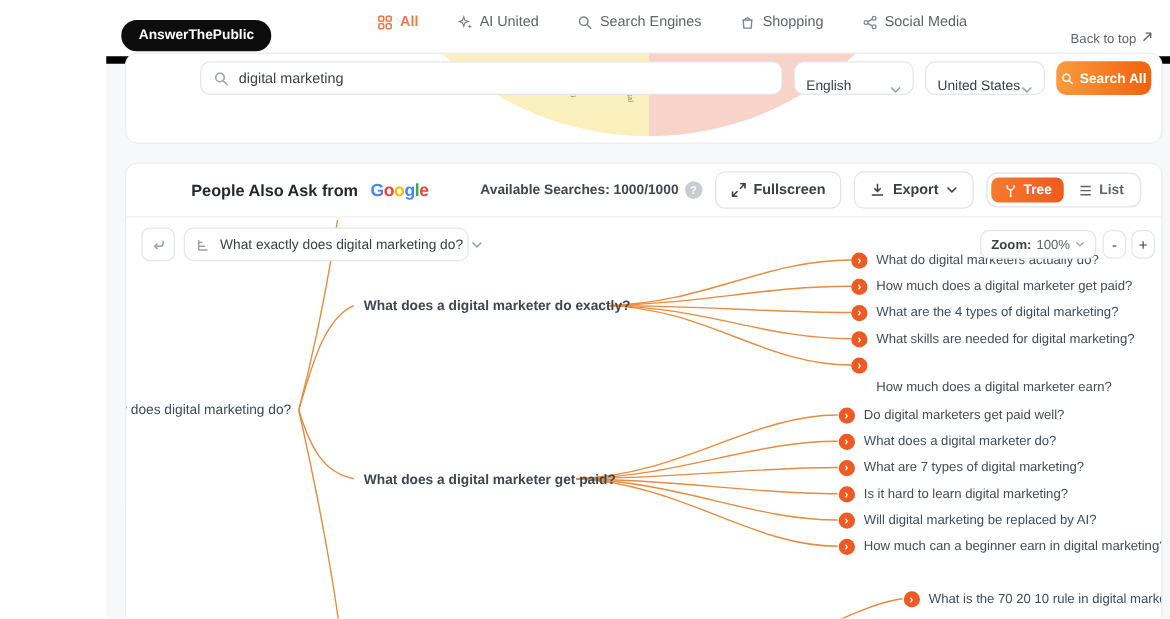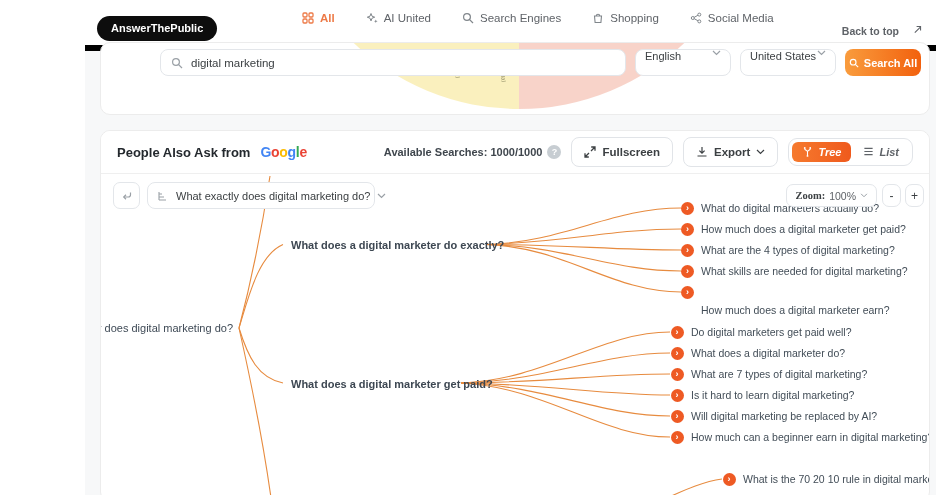--- a/index.html
+++ b/index.html
@@ -11,68 +11,68 @@
   
   .topnav { position:absolute; left:85px; top:12px; width:851px; height:39px; background:#fff;
     border-bottom:6px solid #000000; }
   .logo { position:absolute; left:12px; top:4px; height:25px; line-height:25px; padding:0 14px;
     background:#0d0d0d; color:#fff; font-size:11px; font-weight:700; border-radius:14px; z-index:5; white-space:nowrap;}
   .tabs { position:absolute; left:215px; top:0; height:39px; display:flex; gap:27px; align-items:stretch; }
   .tab { display:flex; align-items:flex-start; gap:6px; font-size:11.5px; color:#5f6368;
     border-bottom:2.5px solid transparent; padding:0 2px; cursor:pointer; white-space:nowrap;}
   .tab.active { color:#ED7A47; font-weight:700; border-bottom-color:#ED7A47; }
   .backtop { position:absolute; right:14px; top:13px; font-size:10.5px; color:#5f6368;
-    display:flex; gap:14px; cursor:pointer;font-weight:bold; }
+    display:flex; gap:4px; cursor:pointer; }
 
   
   .searchcard { position:absolute; left:100px; top:42px; width:830px; height:73px; background:#fff;
     border:1px solid #ececec; border-radius:10px; overflow:hidden; }
   .srow { position:absolute; left:12px; top:6px; right:8px; display:flex; gap:9px; z-index:3;padding-left:47px; }
   .sinput { flex:1; height:27px; border:1px solid #e3e6ea; border-radius:8px; background:#fff;
     display:flex; align-items:center; gap:8px; padding:0 10px; font-size:11.5px; color:#3c4043; }
   .sel { width:96px; height:27px; border:1px solid #e3e6ea; border-radius:8px; background:#fff;
-    display:flex; align-items:flex-start; justify-content:space-between; padding:0 9px;
+    display:flex; align-items:flex-end; justify-content:space-between; padding:0 9px;
     font-size:11px; color:#3c4043; cursor:pointer; white-space:nowrap;}
   .searchbtn { width:76px; height:27px; border:none; border-radius:8px; color:#fff; cursor:pointer;
     background:linear-gradient(90deg,#f99c3d,#f2610e); font-size:11px; font-weight:700;
     display:flex; align-items:center; justify-content:center; gap:5px; white-space:nowrap;}
   .wheel { position:absolute; left:178px; top:-414px; width:480px; height:480px; border-radius:50%;
     background:linear-gradient(90deg,#faf0be 50%, #f8d3c9 50%); z-index:1; }
   .wlabel { position:absolute; font-size:6px; color:#8a8760; transform:rotate(84deg); white-space:nowrap;}
 
   
   .paa { position:absolute; left:100px; top:130px; width:830px; height:372px; background:#fff;
     border:1px solid #ececec; border-radius:10px; overflow:hidden; }
   .paahead { position:relative; z-index:4; height:43px; background:#fff; border-bottom:1px solid #efefef;
     display:flex; align-items:center; padding:0 16px; gap:10px; }
-  .paatitle { font-size:13px; font-weight:700; color:#23282d; white-space:nowrap;}
+  .paatitle { font-size:13px; font-weight:700; color:#23282d; white-space:nowrap;margin-left:36px;}
   .google { font-size:14px; font-weight:700; letter-spacing:-.3px; }
   .hright { margin-left:auto; display:flex; align-items:center; gap:10px; }
   .avail { display:flex; align-items:center; gap:5px; font-size:11px; font-weight:700; color:#3f464d; white-space:nowrap;}
   .qmark { width:14px; height:14px; border-radius:50%; background:#c7cdd2; color:#fff; font-size:9px;
     font-weight:700; text-align:center; line-height:14px; cursor:pointer;}
   .btn { height:30px; border:1px solid #e1e4e8; border-radius:8px; background:#fff; cursor:pointer;
     padding:0 12px; display:inline-flex; align-items:center; gap:6px; font-size:11.5px;
     font-weight:600; color:#3c4043; white-space:nowrap;}
   .seg { border:1px solid #e1e4e8; border-radius:9px; padding:3px; display:flex; gap:2px; background:#fff;}
   .segbtn { border:none; border-radius:6px; padding:4px 10px; font-size:11px; cursor:pointer;
-    display:inline-flex; gap:5px; background:transparent; color:#5f6368; font-weight:600;font-style:italic;}
+    display:inline-flex; align-items:center; gap:5px; background:transparent; color:#5f6368; font-weight:600;}
   .segbtn.on { background:linear-gradient(90deg,#f67a2e,#ef5a1d); color:#fff; font-weight:700; }
 
   
   .iconbtn { position:absolute; z-index:3; left:12px; top:51px; width:27px; height:27px; background:#fff;
     border:1px solid #e3e6ea; border-radius:7px; display:flex; align-items:center; justify-content:center; cursor:pointer;}
   .qdrop { position:absolute; z-index:3; left:46px; top:51px; width:228px; height:27px; background:#fff;
     border:1px solid #e3e6ea; border-radius:8px; display:flex; align-items:center; gap:7px;
     padding:0 9px; font-size:11px; color:#3c4043; cursor:pointer; white-space:nowrap;}
   .qdrop .chev { margin-left:auto; }
   .zoompill { position:absolute; z-index:3; right:52px; top:53px; height:23px; border:1px solid #e3e6ea;
     border-radius:7px; background:#fff; display:flex; align-items:center; gap:4px; padding:0 8px;
     font-size:10.5px; color:#5f6368; cursor:pointer; white-space:nowrap;}
-  .zoompill b { color:#3c4043;font-family:Liberation Serif, serif; }
+  .zoompill b { color:#3c4043; }
   .zbtn { position:absolute; z-index:3; top:53px; width:19px; height:23px; border:1px solid #e3e6ea;
     border-radius:7px; background:#fff; font-size:12px; color:#3c4043; cursor:pointer;
     display:flex; align-items:center; justify-content:center;}
   .zbtn.minus { right:28px; } .zbtn.plus { right:5px; }
 
   
   .treelines { position:absolute; left:0; top:0; z-index:1; }
   .rootlabel { position:absolute; z-index:1; left:-24px; top:190px; width:156px; height:14px; overflow:hidden;
     text-align:right; white-space:nowrap; font-size:11px; font-weight:500; color:#3f4a56; line-height:14px;}
   .branchlabel { position:absolute; z-index:1; left:190px; height:14px; line-height:14px; white-space:nowrap;

